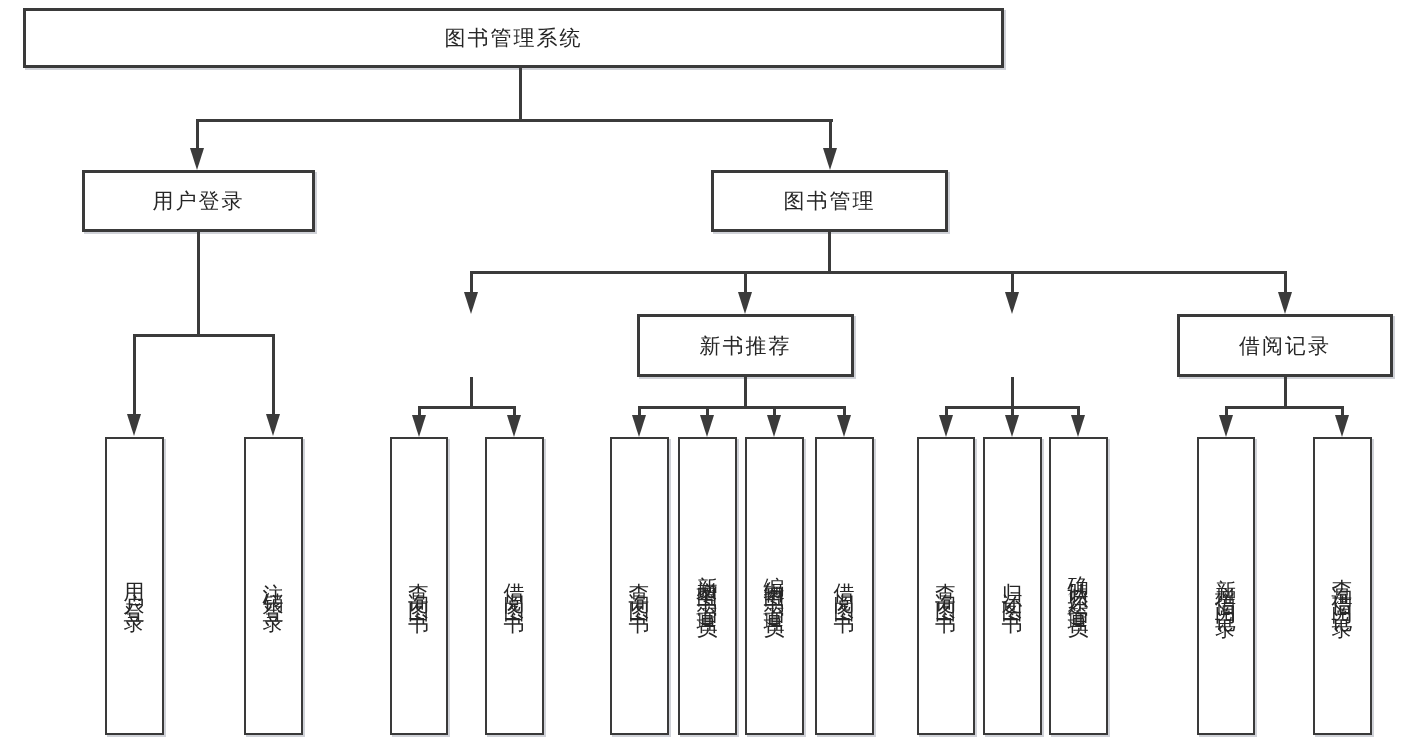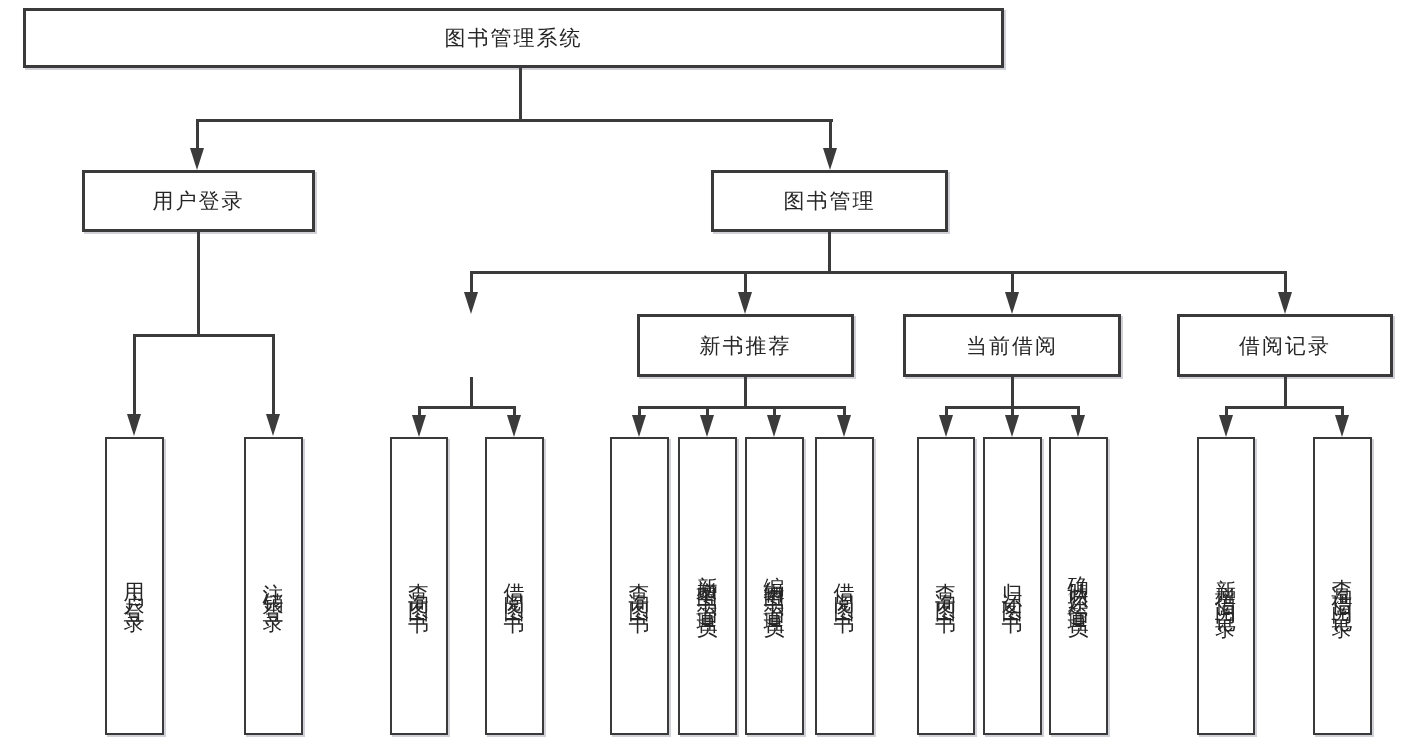--- a/index.html
+++ b/index.html
@@ -74,23 +74,20 @@
   <div class="arrow" style="left:464px;top:292px;"></div>
   <div class="v" style="left:744px;top:271px;height:26px;"></div>
   <div class="arrow" style="left:738px;top:292px;"></div>
   <div class="v" style="left:1011px;top:271px;height:26px;"></div>
   <div class="arrow" style="left:1005px;top:292px;"></div>
   <div class="v" style="left:1284px;top:271px;height:26px;"></div>
   <div class="arrow" style="left:1278px;top:292px;"></div>
 
   <div class="node" style="left:637px;top:314px;width:217px;height:63px;">
     <span>新书推荐</span>
-  </div>
-  <div class="node" style="left:903px;top:314px;width:218px;height:63px;">
-    <span>当前借阅</span>
   </div>
   <div class="node" style="left:1177px;top:314px;width:216px;height:63px;">
     <span>借阅记录</span>
   </div>
 
   <div class="v" style="left:470px;top:377px;height:32px;"></div>
   <div class="h" style="left:418px;top:406px;width:98px;"></div>
   <div class="v" style="left:418px;top:406px;height:14px;"></div>
   <div class="arrow" style="left:412px;top:415px;"></div>
   <div class="v" style="left:513px;top:406px;height:14px;"></div>

